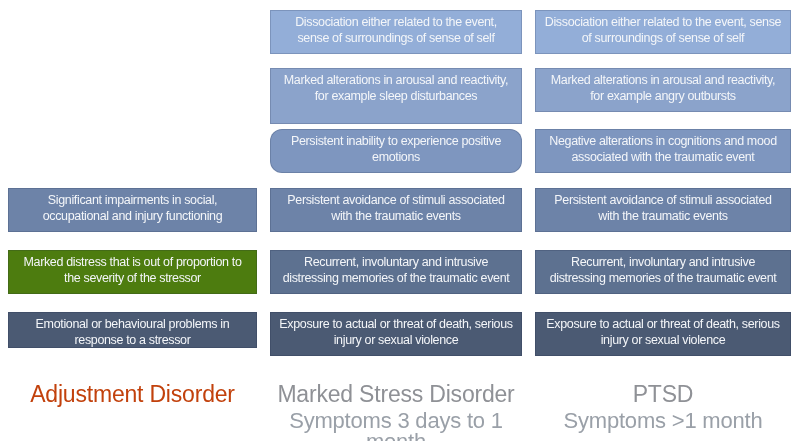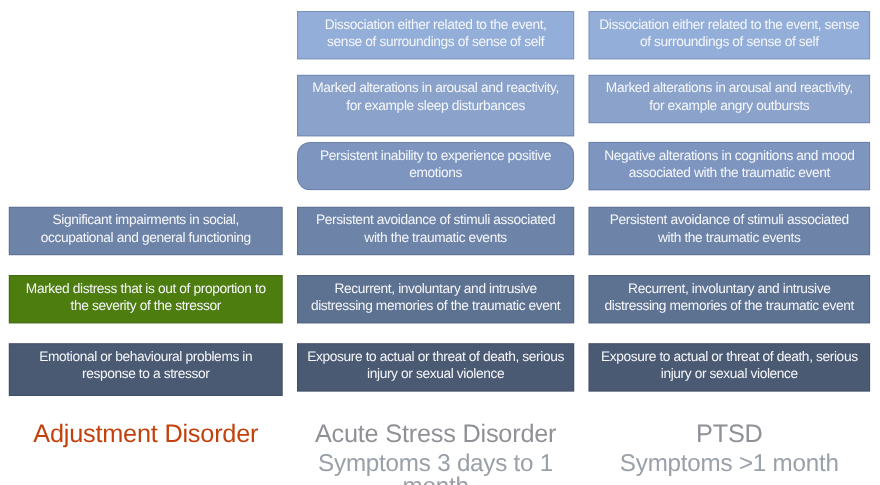--- a/index.html
+++ b/index.html
@@ -48,26 +48,26 @@
     line-height: 21px;
     margin-top: 2px;
     letter-spacing: -0.2px;
   }
 </style>
 </head>
 <body>
 
 <div class="canvas" id="canvas">
     <div class="box" style="left: 8px; width: 249px; top: 188px; height: 44px; background: rgb(109, 131, 168); color: rgb(244, 246, 249);">
-      <span>Significant impairments in social, occupational and general functioning</span>
+      <span>Significant impairments in social, occupational and injury functioning</span>
     </div>
     <div class="box" style="left: 8px; width: 249px; top: 250px; height: 44px; background: #4d7c0f; color: rgb(244, 246, 249);">
       <span>Marked distress that is out of proportion to the severity of the stressor</span>
     </div>
-    <div class="box" style="left: 8px; width: 249px; top: 312px; height: 48px; background: rgb(75, 90, 115); color: rgb(244, 246, 249);">
+    <div class="box" style="left: 8px; width: 249px; top: 312px; height: 36px; background: rgb(75, 90, 115); color: rgb(244, 246, 249);">
       <span>Emotional or behavioural problems in response to a stressor</span>
     </div>
     <div class="col-label" style="left: 8px; width: 249px;">
       <span class="title" style="color: #c2410c;">Adjustment Disorder</span>
     </div>
     <div class="box" style="left: 270px; width: 252px; top: 10px; height: 44px; background: rgb(147, 174, 216); color: rgb(244, 246, 249);">
       <span>Dissociation either related to the event, sense of surroundings of sense of self</span>
     </div>
     <div class="box" style="left: 270px; width: 252px; top: 68px; height: 56px; background: rgb(139, 163, 203); color: rgb(244, 246, 249);">
       <span>Marked alterations in arousal and reactivity, for example sleep disturbances</span>
@@ -78,21 +78,21 @@
     <div class="box" style="left: 270px; width: 252px; top: 188px; height: 44px; background: rgb(109, 131, 168); color: rgb(244, 246, 249);">
       <span>Persistent avoidance of stimuli associated with the traumatic events</span>
     </div>
     <div class="box" style="left: 270px; width: 252px; top: 250px; height: 44px; background: rgb(93, 113, 144); color: rgb(244, 246, 249);">
       <span>Recurrent, involuntary and intrusive distressing memories of the traumatic event</span>
     </div>
     <div class="box" style="left: 270px; width: 252px; top: 312px; height: 44px; background: rgb(75, 90, 115); color: rgb(244, 246, 249);">
       <span>Exposure to actual or threat of death, serious injury or sexual violence</span>
     </div>
     <div class="col-label" style="left: 270px; width: 252px;">
-      <span class="title" style="color: rgb(143, 145, 150);">Acute Stress Disorder</span>
+      <span class="title" style="color: rgb(143, 145, 150);">Marked Stress Disorder</span>
       <span class="subtitle" style="color: rgb(154, 160, 168);">Symptoms 3 days to 1 month</span>
     </div>
     <div class="box" style="left: 535px; width: 256px; top: 10px; height: 44px; background: rgb(147, 174, 216); color: rgb(244, 246, 249);">
       <span>Dissociation either related to the event, sense of surroundings of sense of self</span>
     </div>
     <div class="box" style="left: 535px; width: 256px; top: 68px; height: 44px; background: rgb(139, 163, 203); color: rgb(244, 246, 249);">
       <span>Marked alterations in arousal and reactivity, for example angry outbursts</span>
     </div>
     <div class="box" style="left: 535px; width: 256px; top: 129px; height: 44px; background: rgb(126, 150, 191); color: rgb(244, 246, 249);">
       <span>Negative alterations in cognitions and mood associated with the traumatic event</span>

